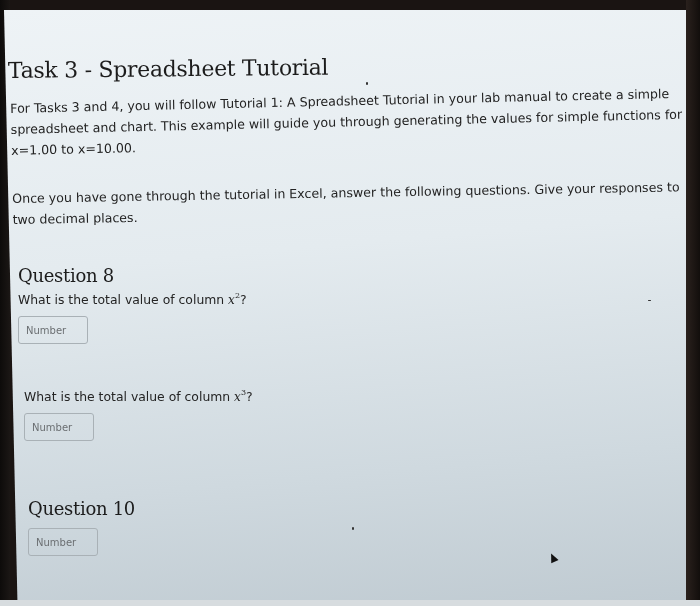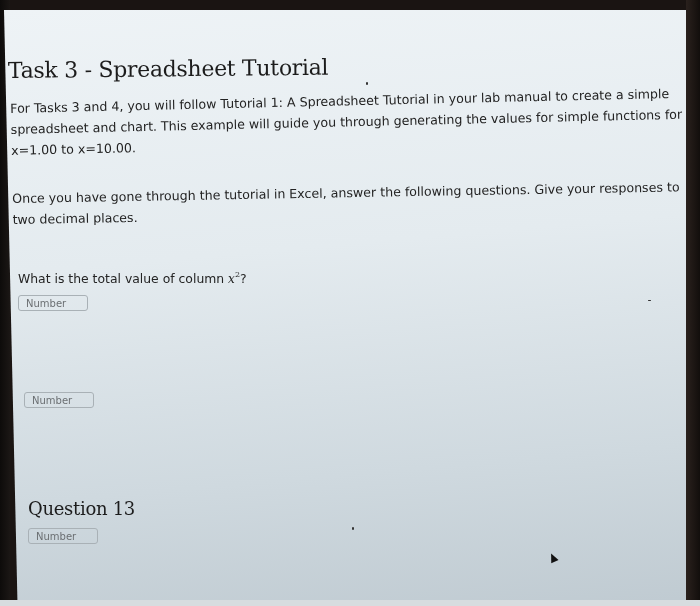--- a/index.html
+++ b/index.html
@@ -91,21 +91,21 @@
     }
     .math sup {
       font-style: normal;
       font-size: 8px;
       vertical-align: 6px;
     }
     .q-input {
       display: block;
       margin-top: 9px;
       width: 70px;
-      height: 16px;
+      height: 28px;
       box-sizing: border-box;
       border: 1px solid #a9b1b6;
       border-radius: 3px;
       background: transparent;
       font-family: "DejaVu Sans", sans-serif;
       font-size: 10px;
       color: #555;
       padding: 0 7px;
       outline: none;
     }
@@ -139,32 +139,36 @@
 
 <div class="screen">
 
   <div class="title">Task 3 - Spreadsheet Tutorial</div>
 
   <div class="para para1">For Tasks 3 and 4, you will follow Tutorial 1: A Spreadsheet Tutorial in your lab manual to create a simple spreadsheet and chart. This example will guide you through generating the values for simple functions for x=1.00 to x=10.00.</div>
 
   <div class="para para2">Once you have gone through the tutorial in Excel, answer the following questions. Give your responses to two decimal places.</div>
 
   <div class="question-block q8">
+    <div class="q-heading">Question 8</div>
     <div class="q-text">
       <span>What is the total value of column </span><span class="math"><span>x</span><sup>2</sup></span><span>?</span>
     </div>
     <input class="q-input" type="text" placeholder="Number" style="">
   </div>
 
   <div class="question-block q9">
+    <div class="q-text">
+      <span>What is the total value of column </span><span class="math"><span>x</span><sup>3</sup></span><span>?</span>
+    </div>
     <input class="q-input" type="text" placeholder="Number" style="">
   </div>
 
   <div class="question-block q10">
-    <div class="q-heading">Question 13</div>
+    <div class="q-heading">Question 10</div>
     <input class="q-input" type="text" placeholder="Number" style="">
   </div>
 
   <div class="speck" style="left:362px; top:72px;"></div>
   <div class="speck" style="left:348px; top:517px;"></div>
   <div class="speck" style="left:644px; top:290px; width:3px; height:1px;"></div>
 
   <div class="cursor"></div>
 </div>
 

